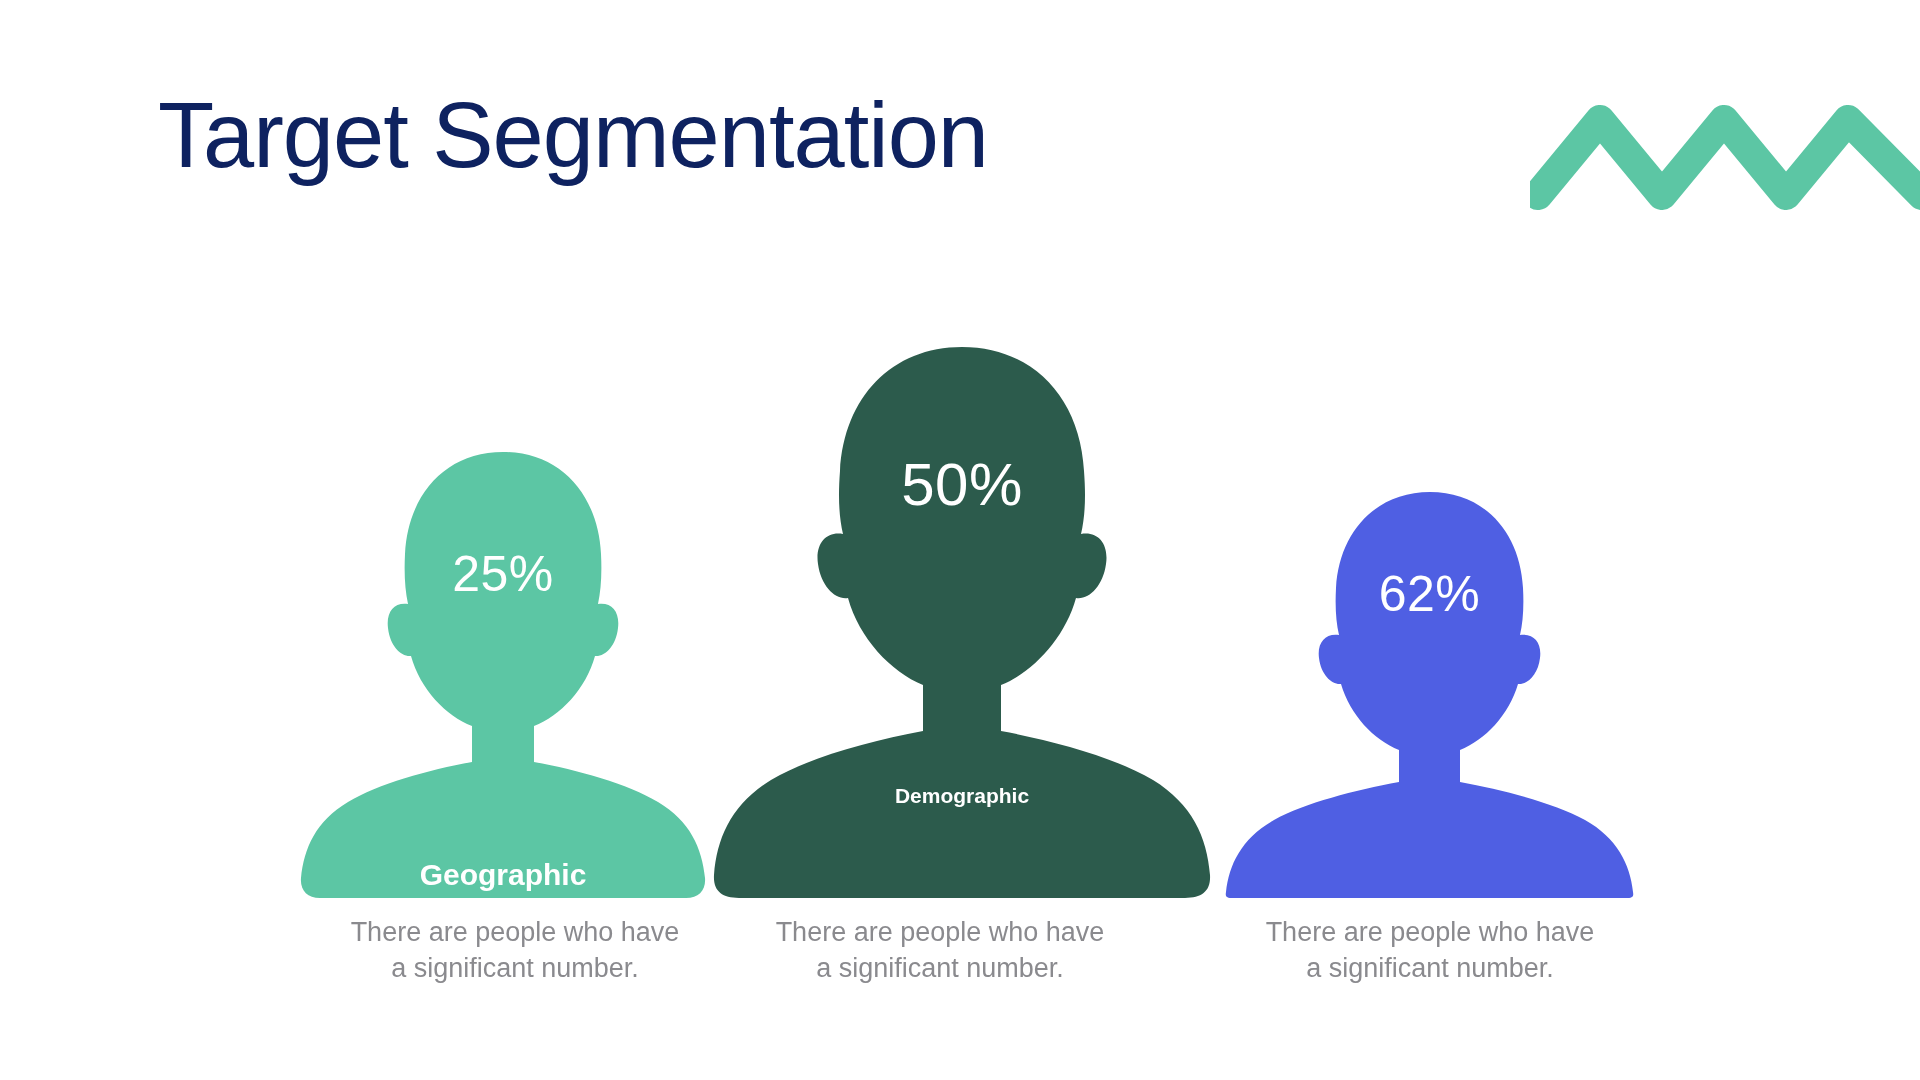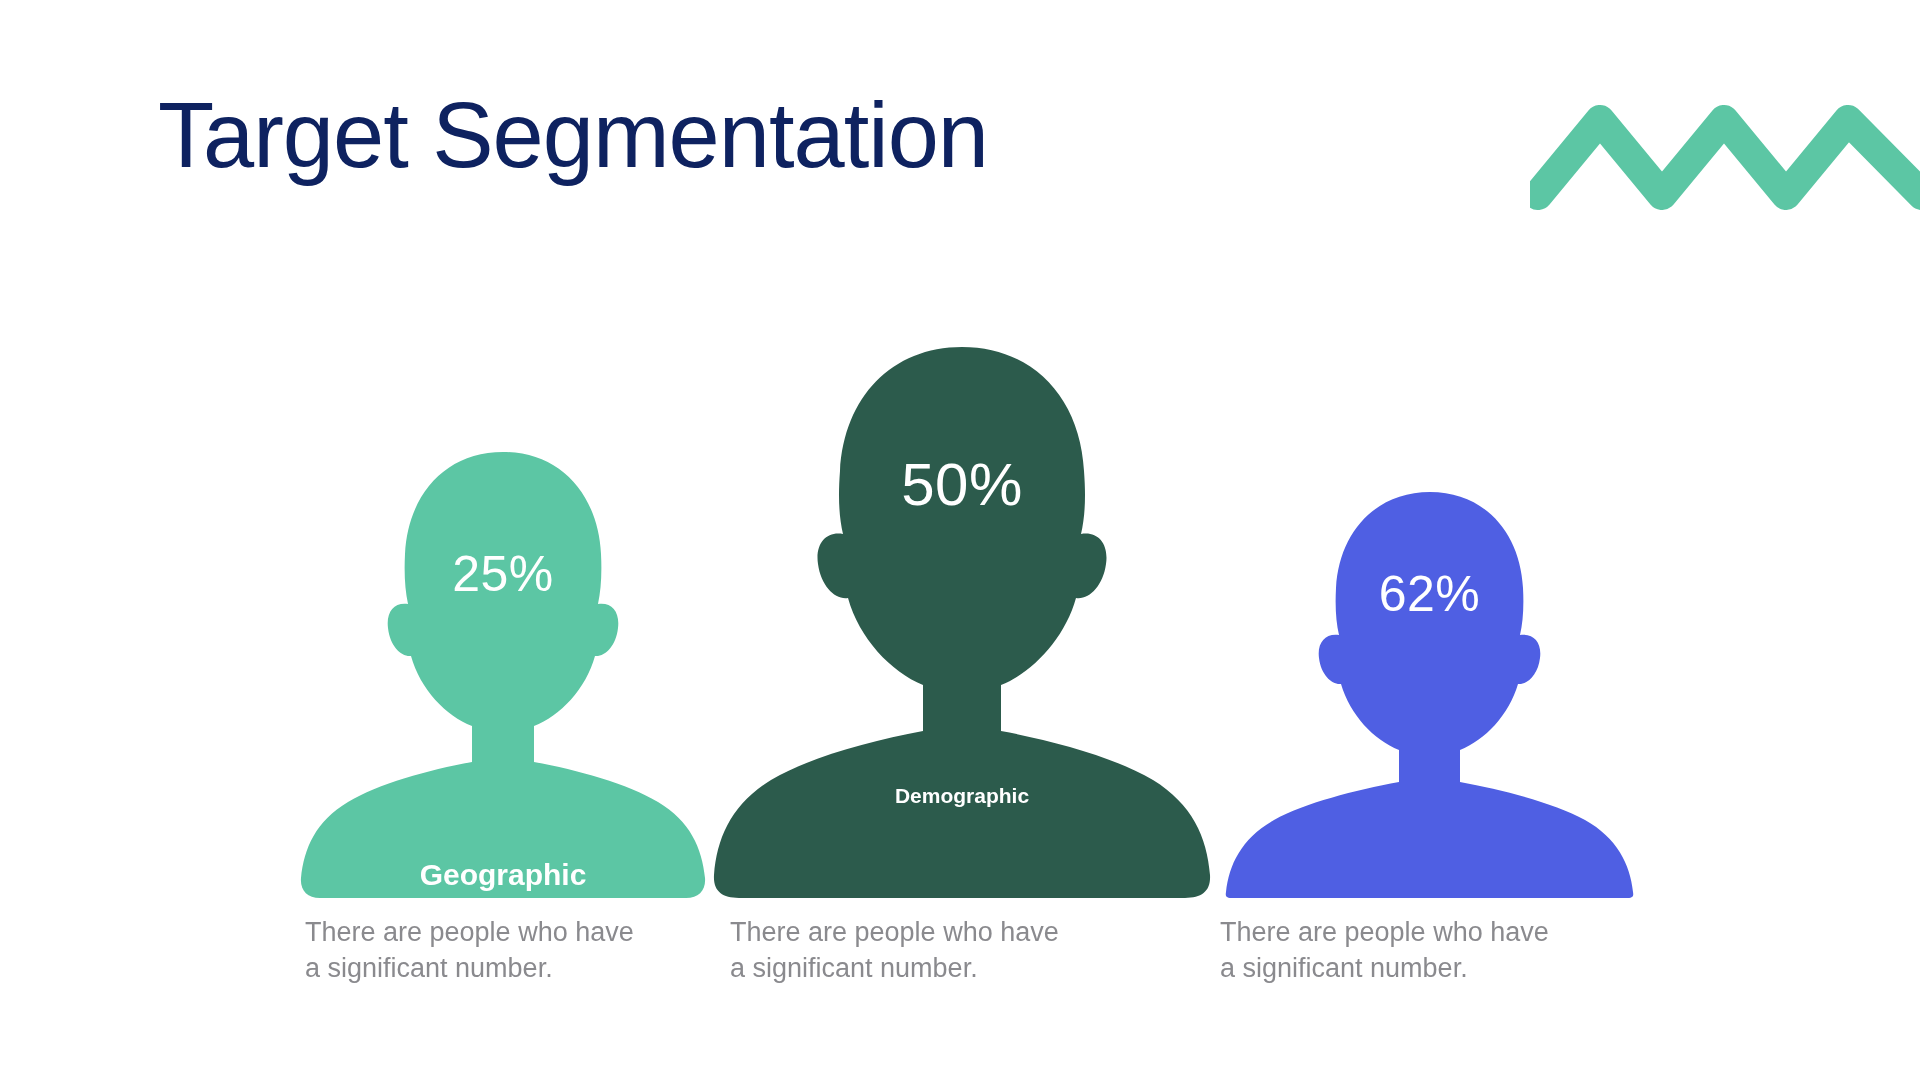--- a/index.html
+++ b/index.html
@@ -84,21 +84,21 @@
     font-weight: 700;
     white-space: nowrap;
   }
   .fig-left  .cat { top: 370px; font-size: 30px; margin-top: 38px; }
   .fig-center .cat{ top: 439px; font-size: 21px; }
   .fig-right .cat { top: 330px; font-size: 30px; }
 
   
   .caption {
     position: absolute;
-    text-align: left;
+    text-align: center;
     color: #8A8A8E;
     font-size: 27px;
     line-height: 1.32;
     width: 420px;
     z-index: 4;
   }
   .cap-left   { left: 305px;  top: 915px; }
   .cap-center { left: 730px;  top: 915px; }
   .cap-right  { left: 1220px; top: 915px; }
   .caption .l2 { display: block; }

